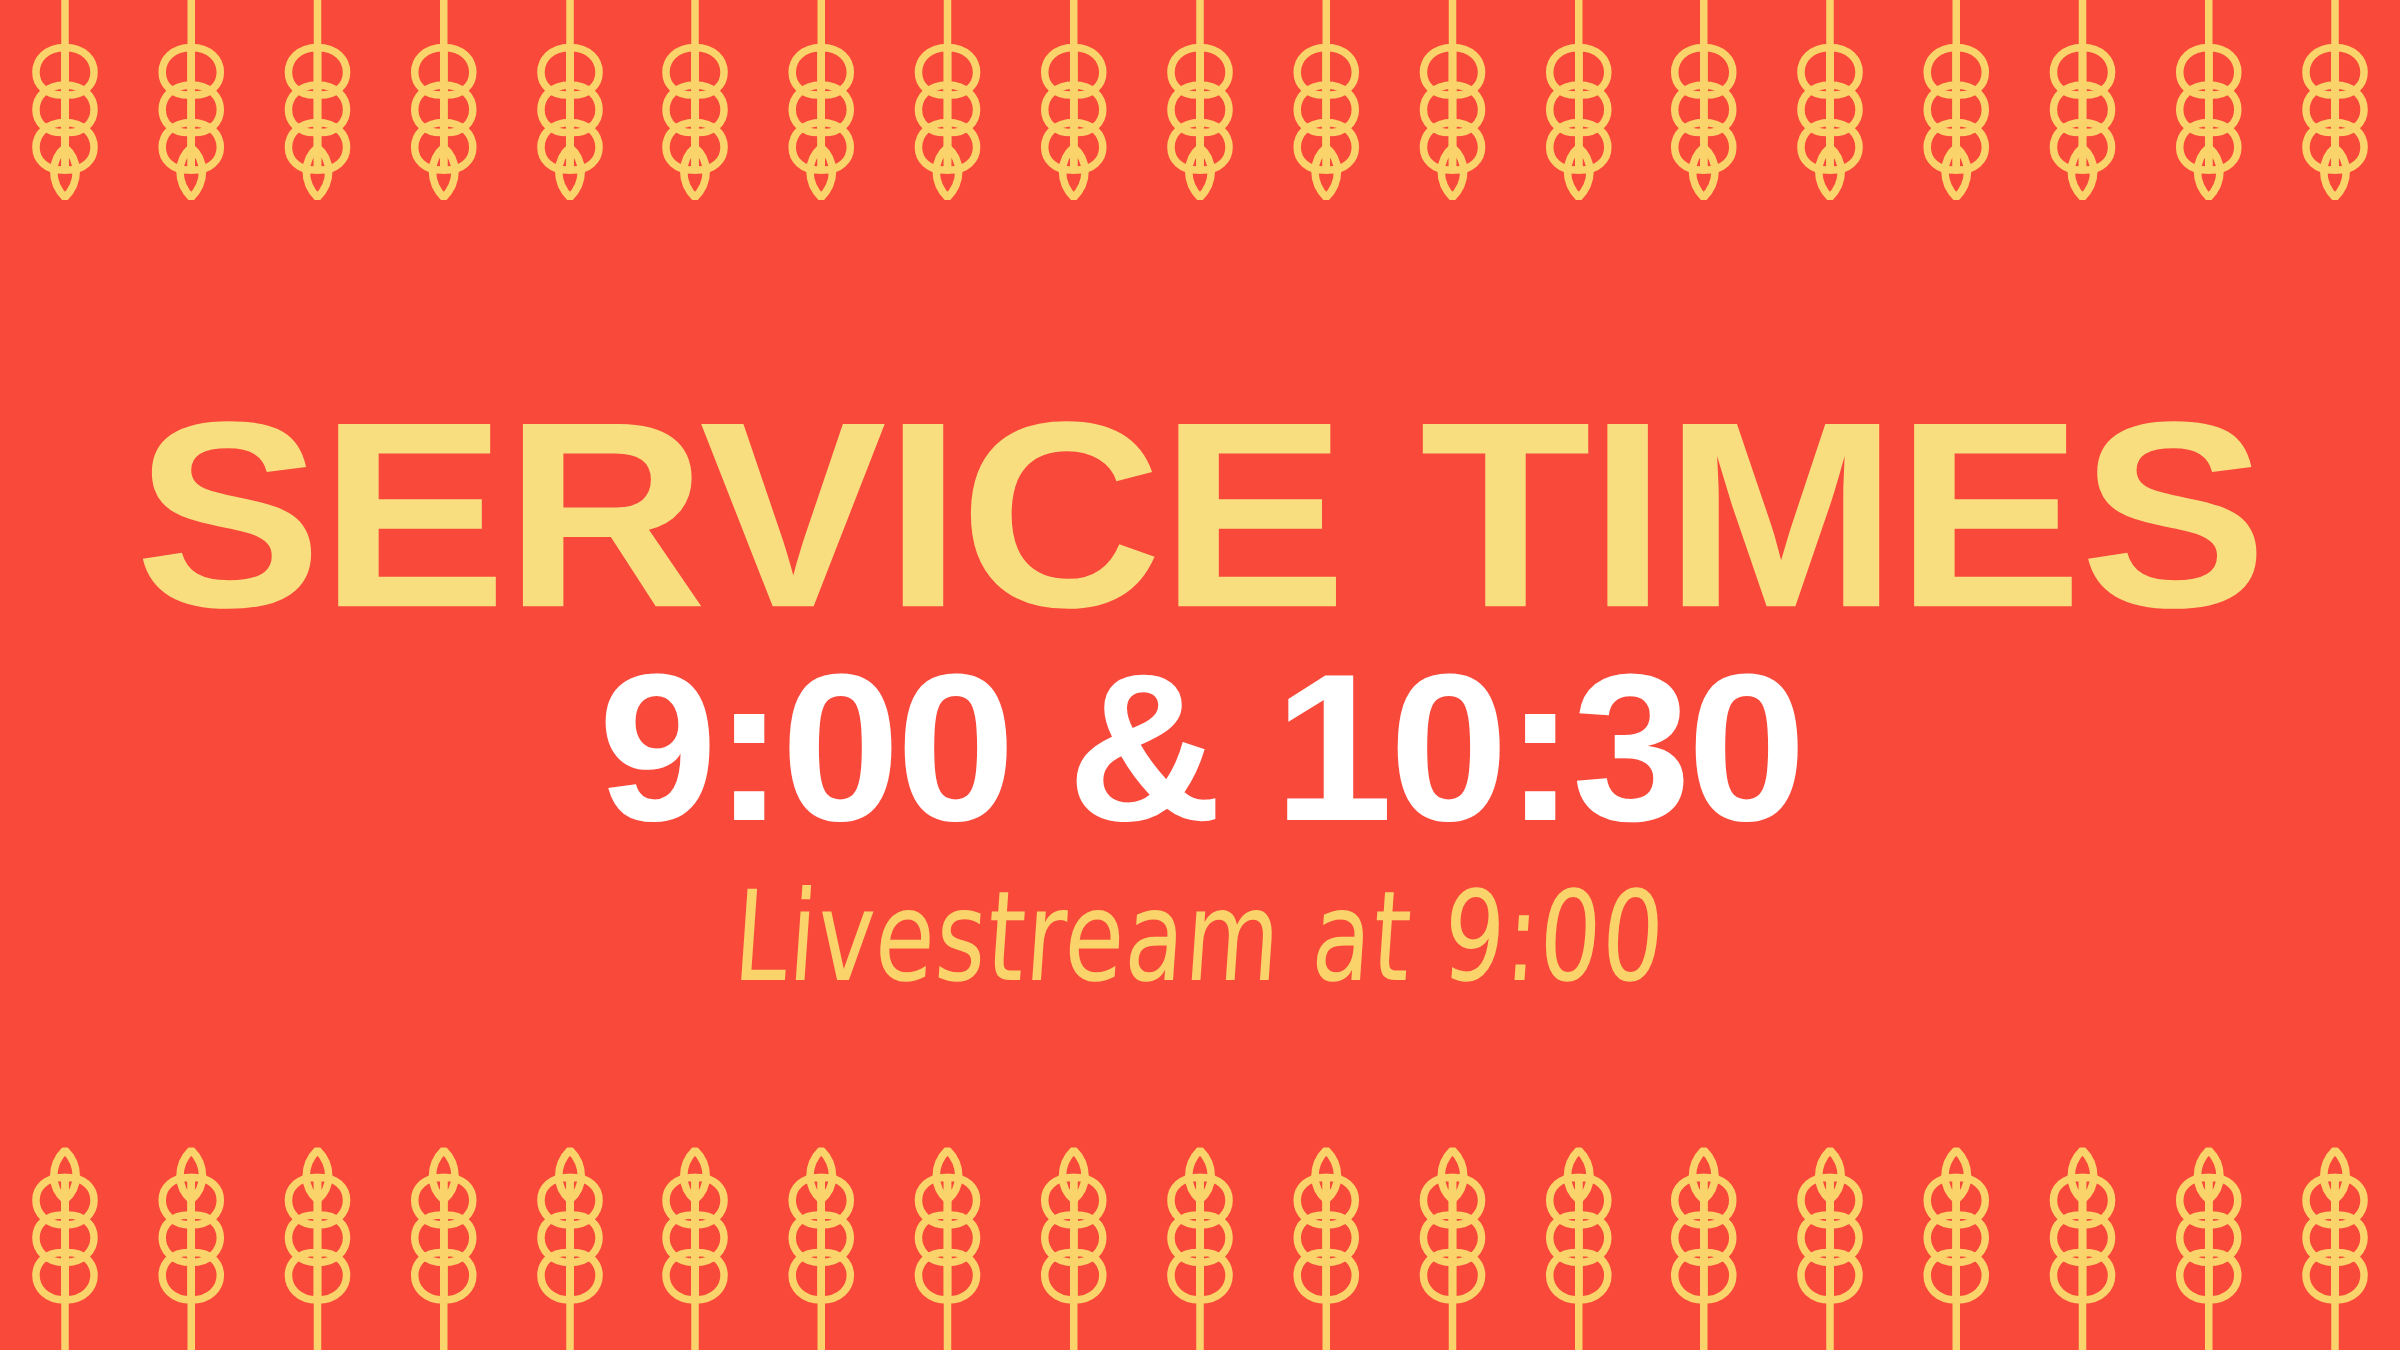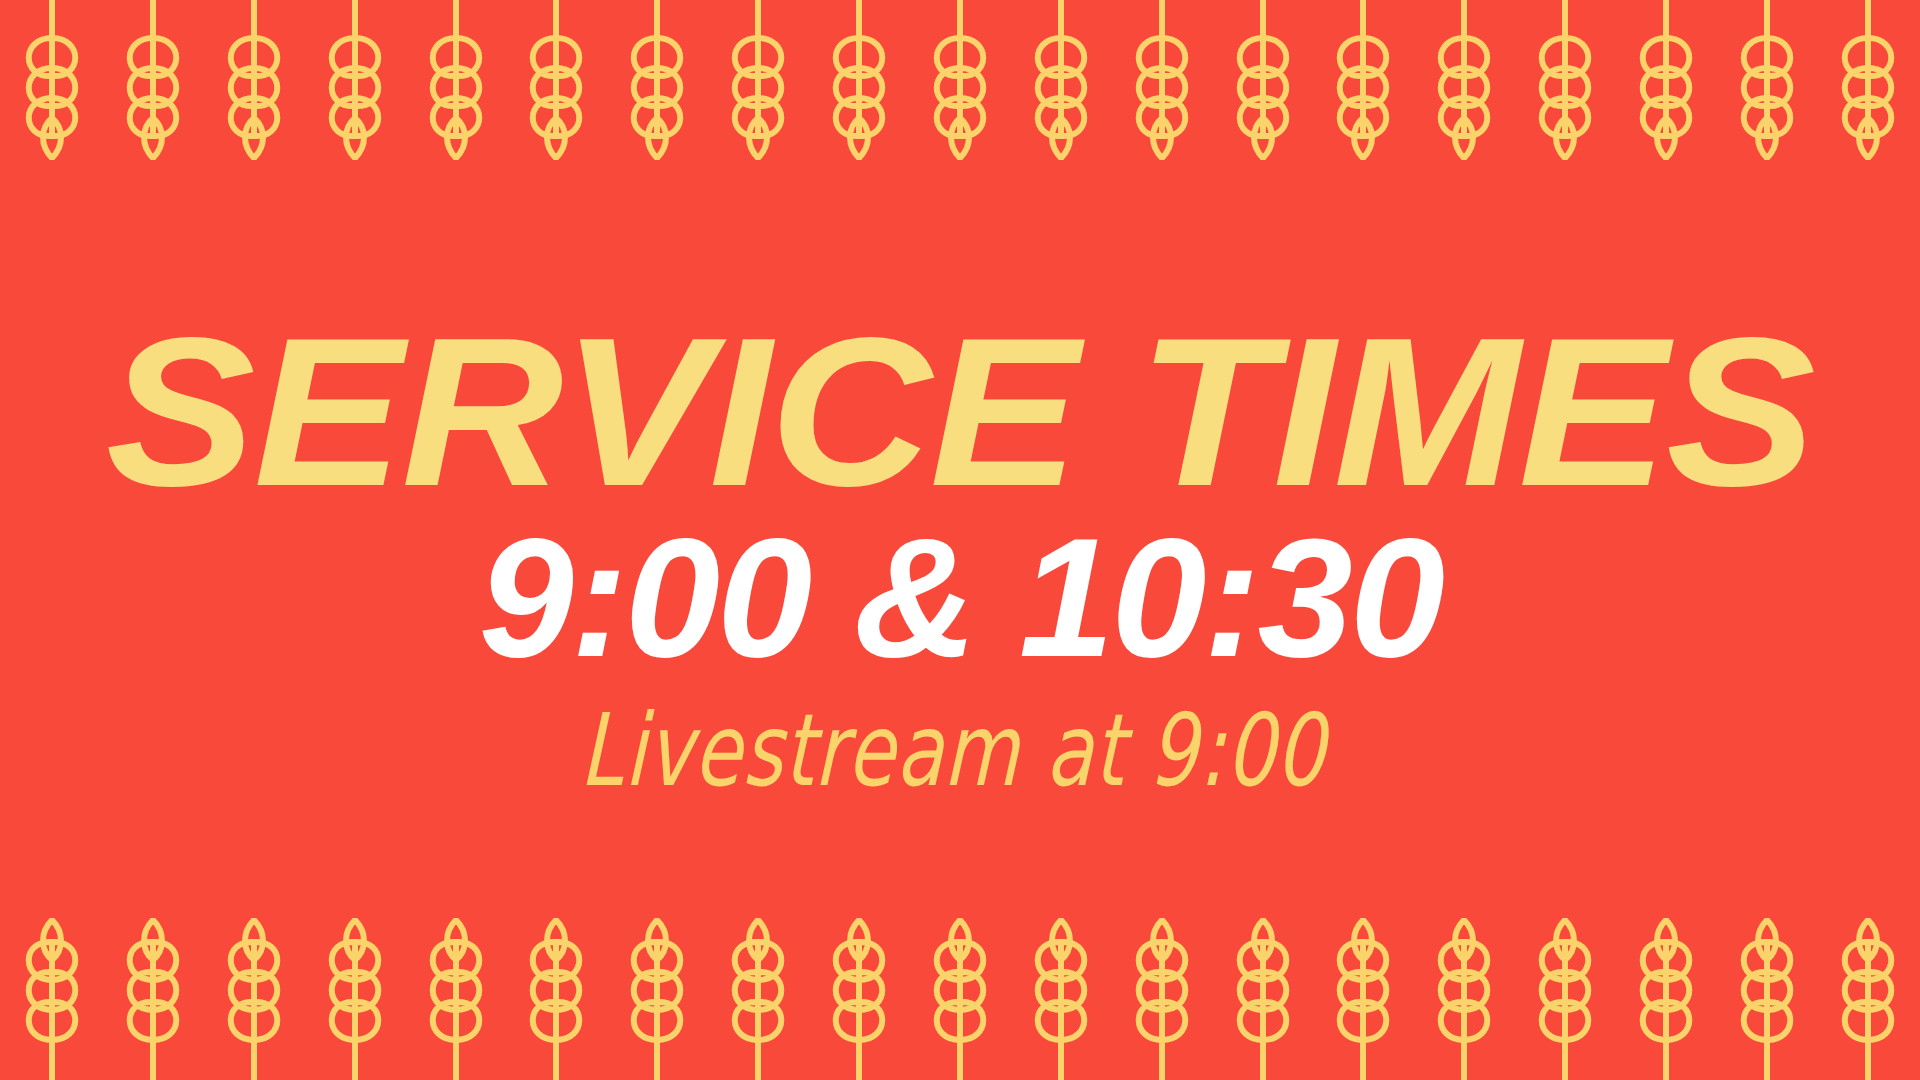--- a/index.html
+++ b/index.html
@@ -100,21 +100,21 @@
     line-height: 1;
     letter-spacing: 1px;
     transform: skewX(-4deg) scaleY(1.22) scaleX(0.94);
     margin: 26px 0 0 0;
     white-space: nowrap;
   }
 </style>
 </head>
 <body>
 
-<div id="poster" style="background: rgb(249, 73, 58); font-style: italic;">
+<div id="poster" style="background: rgb(249, 73, 58);">
 
   <div class="wheat-border top">
       <svg viewBox="0 0 76 168" class="wheat-icon">
         <g fill="none" stroke="#FAD36B" stroke-width="6" stroke-linecap="round" stroke-linejoin="round">
           <path d="M38 0 L38 128"></path>
           <path d="M38 46 C 7 46, 7 86, 38 84 Z"></path>
           <path d="M38 46 C 69 46, 69 86, 38 84 Z"></path>
           <path d="M38 76 C 7 76, 7 116, 38 114 Z"></path>
           <path d="M38 76 C 69 76, 69 116, 38 114 Z"></path>
           <path d="M38 106 C 7 106, 7 146, 38 144 Z"></path>

